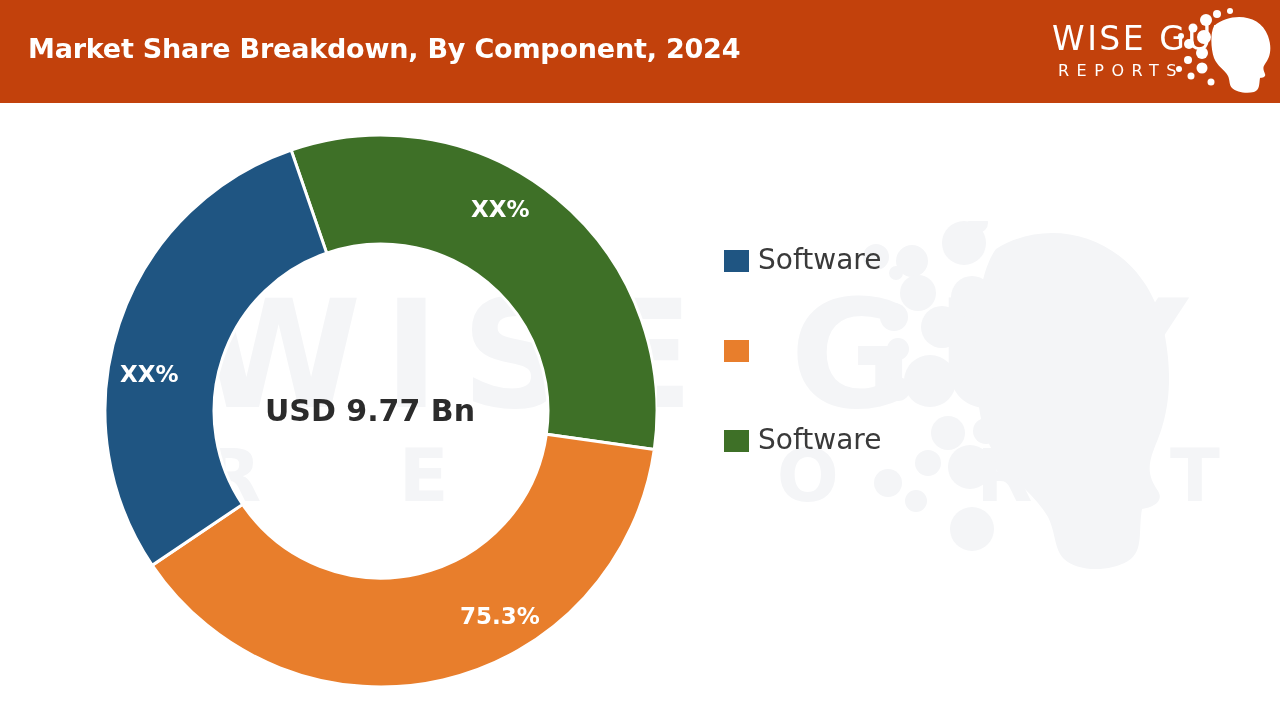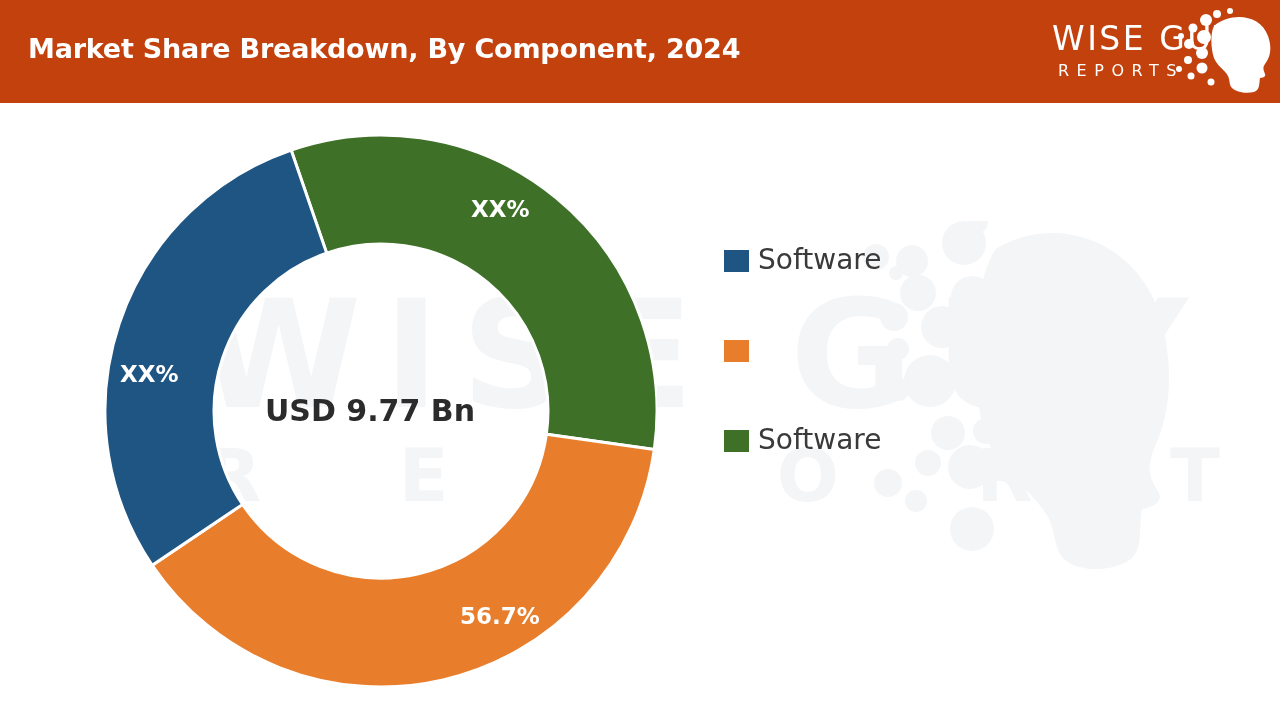--- a/index.html
+++ b/index.html
@@ -153,21 +153,21 @@
       <svg viewBox="0 0 552 552" width="552" height="552" aria-hidden="true">
 
         <path fill="#3E7027" stroke="#ffffff" stroke-width="3" d="M 186.14 15.04 A 276 276 0 0 1 549.31 314.41 L 441.35 299.24 A 166.98 166.98 0 0 0 221.64 118.12 Z"></path>
 
         <path fill="#E87E2C" stroke="#ffffff" stroke-width="3" d="M 549.31 314.41 A 276 276 0 0 1 47.19 430.34 L 137.57 369.37 A 166.98 166.98 0 0 0 441.35 299.24 Z"></path>
 
         <path fill="#1F5582" stroke="#ffffff" stroke-width="3" d="M 47.19 430.34 A 276 276 0 0 1 186.14 15.04 L 221.64 118.12 A 166.98 166.98 0 0 0 137.57 369.37 Z"></path>
       </svg>
 
       <div class="slice-label" style="left:366px;top:61px;">XX%</div>
-      <div class="slice-label" style="left:355px;top:468px;">56.7%</div>
+      <div class="slice-label" style="left:355px;top:468px;">75.3%</div>
       <div class="slice-label" style="left:15px;top:226px;">XX%</div>
 
       <div class="center-label" style="left:160px;top:258px;">USD 9.77 Bn</div>
     </div>
 
     <div class="legend">
 
       <div class="legend-row">
         <div class="legend-swatch" style="background:#1F5582;"></div>
         <div class="legend-label">Software</div>

